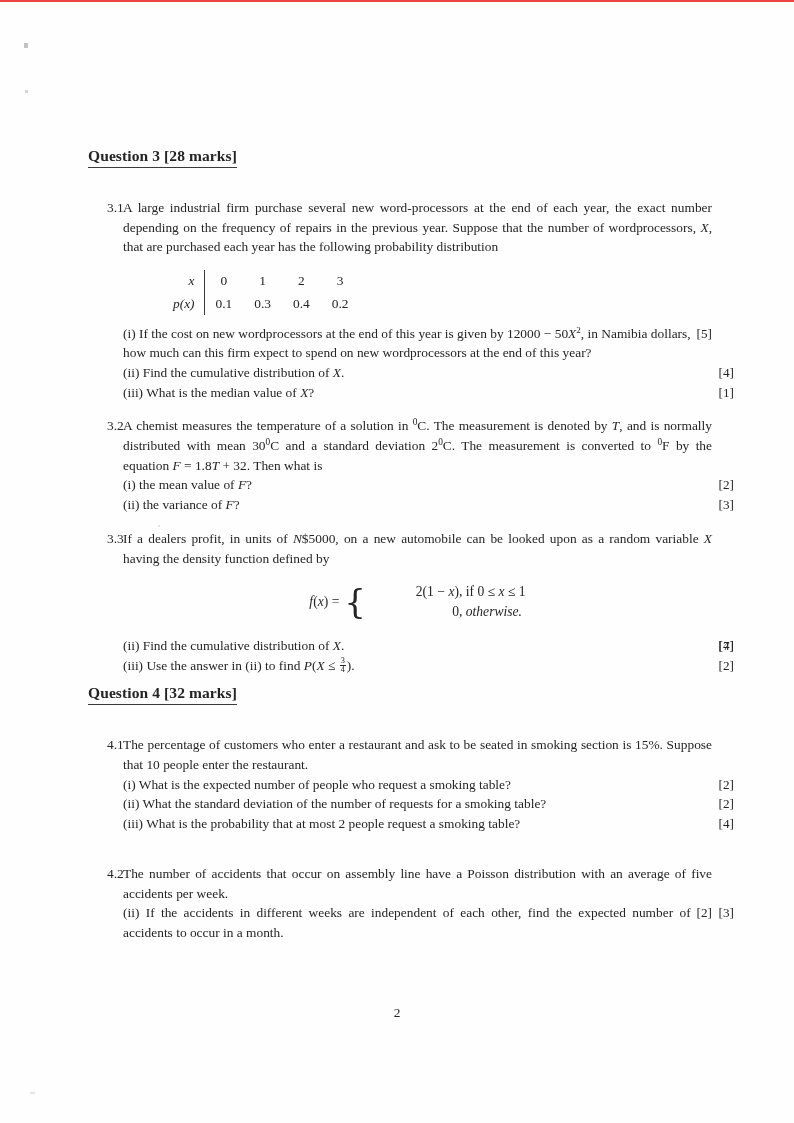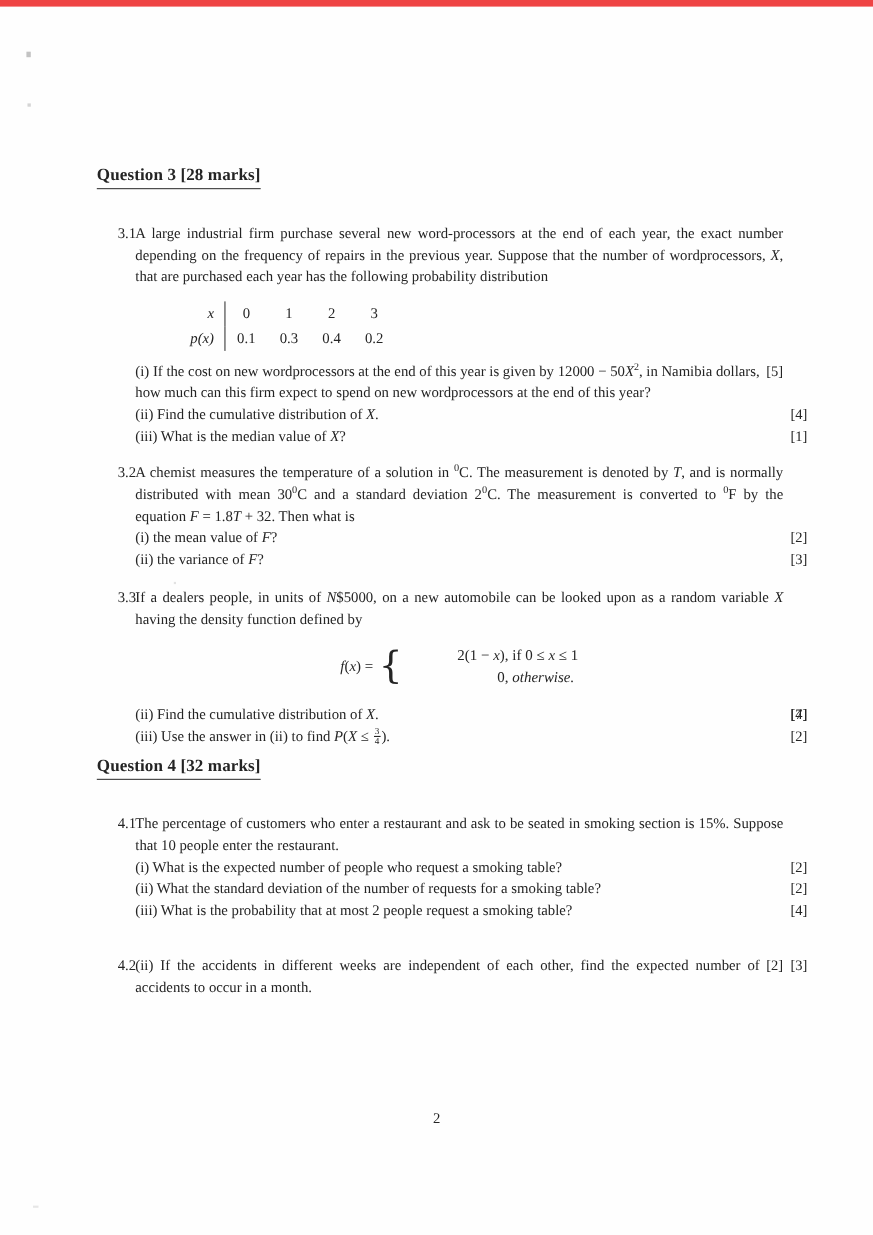--- a/index.html
+++ b/index.html
@@ -5,21 +5,21 @@
   html, body {
     margin: 0;
     padding: 0;
     background: #ffffff;
   }
   .page {
     position: relative;
     width: 794px;
     height: 1123px;
     background: #fefefe;
-    border-top: 6px solid #ef4444;
+    border-top: 2px solid #ef4444;
     box-sizing: border-box;
     overflow: hidden;
     font-family: "Liberation Serif", "DejaVu Serif", serif;
     color: #242424;
   }
   .content {
     position: absolute;
     left: 88px;
     top: 145px;
     width: 624px;
@@ -241,21 +241,21 @@
       </div>
       <div class="subline">
         <span>(ii) the variance of </span><i>F</i><span>?</span><span class="marks">[3]</span>
       </div>
     </div>
 
     <div class="spacer-md"></div>
 
     <div class="item">
       <span class="num">3.3</span>
-      <div class="para"><span>If a dealers people, in units of </span><i>N</i><span>$5000, on a new automobile can be looked upon as a random variable </span><i>X</i><span> having the density function defined by</span></div>
+      <div class="para"><span>If a dealers profit, in units of </span><i>N</i><span>$5000, on a new automobile can be looked upon as a random variable </span><i>X</i><span> having the density function defined by</span></div>
 
       <div class="equation">
         <span class="piecewise">
           <span class="pw-row">
             <span><i>f</i><span>(</span><i>x</i><span>)</span>&nbsp;<span>=</span></span>
             <span class="pw-brace">{</span>
             <span class="pw-cases">
               <span class="pw-line">
                 <span class="pw-val"><span>2(1 </span><span>− </span><i>x</i><span>)</span></span>
                 <span class="pw-cond"><span>, if 0 </span><span>≤</span><i> x </i><span>≤</span><span> 1</span></span>
@@ -298,20 +298,21 @@
       </div>
       <div class="subline">
         <span>(iii) What is the probability that at most 2 people request a smoking table?</span><span class="marks">[4]</span>
       </div>
     </div>
 
     <div class="spacer-xl"></div>
 
     <div class="item">
       <span class="num">4.2</span>
+      <div class="para">The number of accidents that occur on assembly line have a Poisson distribution with an average of five accidents per week.</div>
       <div class="subline">
         <span class="marks">[3]</span>
       </div>
       <div class="subline wrap">
         <span class="marks">[2]</span><span>(ii) If the accidents in different weeks are independent of each other, find the expected number of accidents to occur in a month.</span>
       </div>
     </div>
 
   </div>
 

